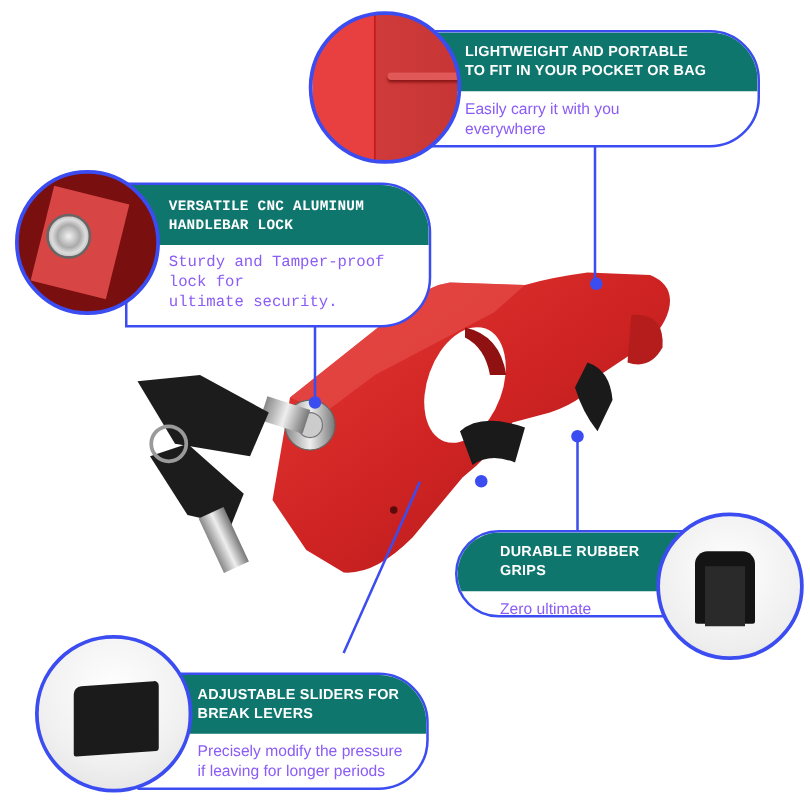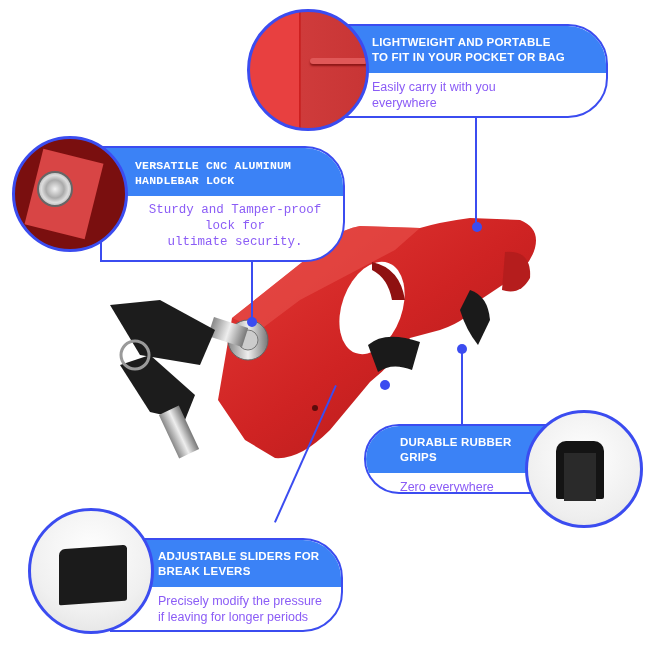--- a/index.html
+++ b/index.html
@@ -1,19 +1,19 @@
 <!DOCTYPE html>
 <html><head>
 <meta charset="utf-8">
 <style>
   html,body{margin:0;padding:0;}
   body{width:648px;height:648px;background:#ffffff;position:relative;overflow:hidden;font-family:"Liberation Sans",sans-serif;}
   .callout{position:absolute;border:2px solid #3b4cf0;border-radius:0 40px 40px 0;background:#fff;overflow:hidden;box-sizing:border-box;}
   .callout.left{border-radius:40px 0 0 40px;}
-  .callout .head{background:#3b82f6;color:#fff;font-weight:bold;font-size:11.5px;line-height:15px;letter-spacing:0.2px;text-transform:uppercase;}
+  .callout .head{background:#0f766e;color:#fff;font-weight:bold;font-size:11.5px;line-height:15px;letter-spacing:0.2px;text-transform:uppercase;}
   .callout .body{color:#8b5cf6;font-size:12.5px;line-height:16px;}
   .circle{position:absolute;border:3px solid #3b4cf0;border-radius:50%;overflow:hidden;box-sizing:border-box;}
   .line{position:absolute;background:#3b4cf0;}
   .dot{position:absolute;width:10px;height:10px;border-radius:50%;background:#3b4cf0;}
 </style>
 </head>
 <body>
 
 <svg style="position:absolute;left:0;top:0" width="648" height="648" viewBox="0 0 648 648">
   <defs>
@@ -77,37 +77,37 @@
 </div>
 <div class="circle" style="left:247px;top:9px;width:122px;height:122px;background:linear-gradient(90deg,#e84040 0%,#e84040 42%,#c01010 43%,#cf3b3b 44%,#c83535 100%);">
   <div style="position:absolute;left:60px;top:46px;width:70px;height:6px;background:#e05858;border-radius:3px;box-shadow:0 2px 2px #8e1717;"></div>
 </div>
 
 <div class="callout" style="left:100px;top:146px;width:245px;height:116px;font-family:Liberation Mono, monospace;">
   <div class="head" style="padding:10px 10px 8px 33px;">
     <div>VERSATILE CNC ALUMINUM</div>
     <div>HANDLEBAR LOCK</div>
   </div>
-  <div class="body" style="padding:6px 8px 0 33px;text-align:center;">
+  <div class="body" style="padding:6px 8px 0 33px;">
     <div>Sturdy and Tamper-proof lock for</div>
     <div>ultimate security.</div>
   </div>
 </div>
 <div class="circle" style="left:12px;top:136px;width:116px;height:116px;background:#7a0f0f;">
   <div style="position:absolute;left:18px;top:16px;width:62px;height:78px;background:#d84545;transform:rotate(14deg);"></div>
   <div style="position:absolute;left:22px;top:32px;width:36px;height:36px;border-radius:50%;background:radial-gradient(circle,#f2f2f2 0%,#aaa 40%,#ddd 60%,#888 100%);border:2px solid #666;box-sizing:border-box;"></div>
 </div>
 
 <div class="callout left" style="left:364px;top:424px;width:200px;height:70px;">
   <div class="head" style="padding:9px 10px 8px 34px;">
     <div>DURABLE RUBBER</div>
     <div>GRIPS</div>
   </div>
   <div class="body" style="padding:6px 10px 0 34px;">
-    <div>Zero everywhere</div>
+    <div>Zero ultimate</div>
     <div>guaranteed</div>
   </div>
 </div>
 <div class="circle" style="left:525px;top:410px;width:118px;height:118px;background:radial-gradient(circle at 50% 40%,#ffffff 0%,#eeeeee 70%,#dcdcdc 100%);">
   <div style="position:absolute;left:28px;top:28px;width:48px;height:58px;background:#141414;border-radius:10px 10px 2px 2px;"></div>
   <div style="position:absolute;left:36px;top:40px;width:32px;height:48px;background:#2a2a2a;"></div>
 </div>
 
 <div class="callout" style="left:110px;top:522px;width:233px;height:94px;margin-top:16px;">
   <div class="head" style="padding:9px 10px 8px 46px;">

